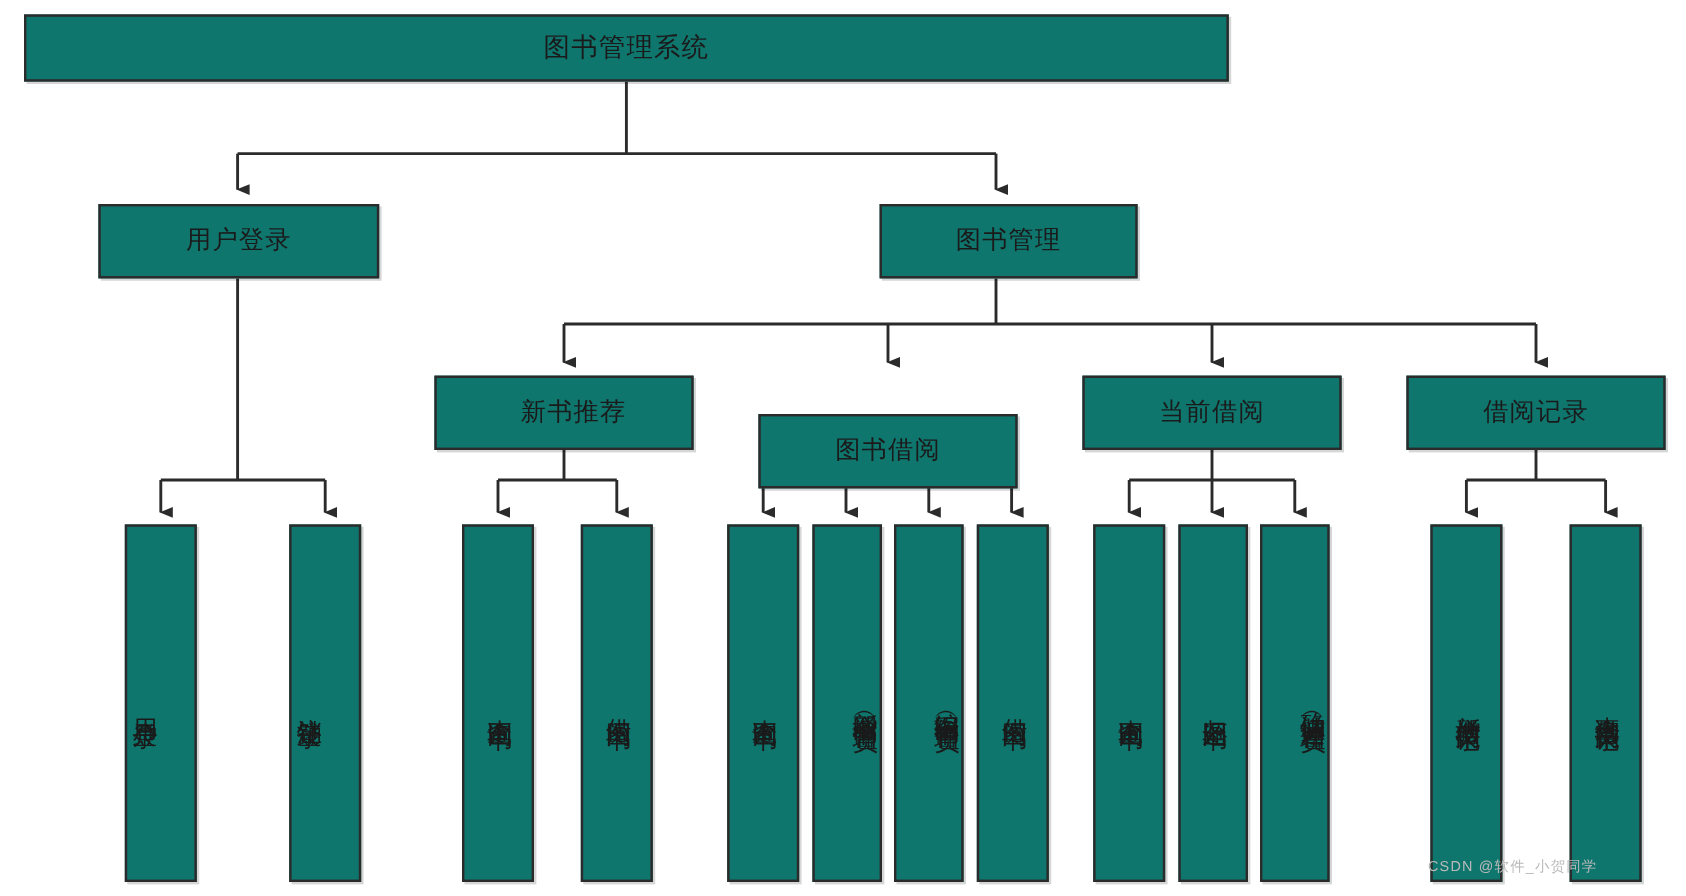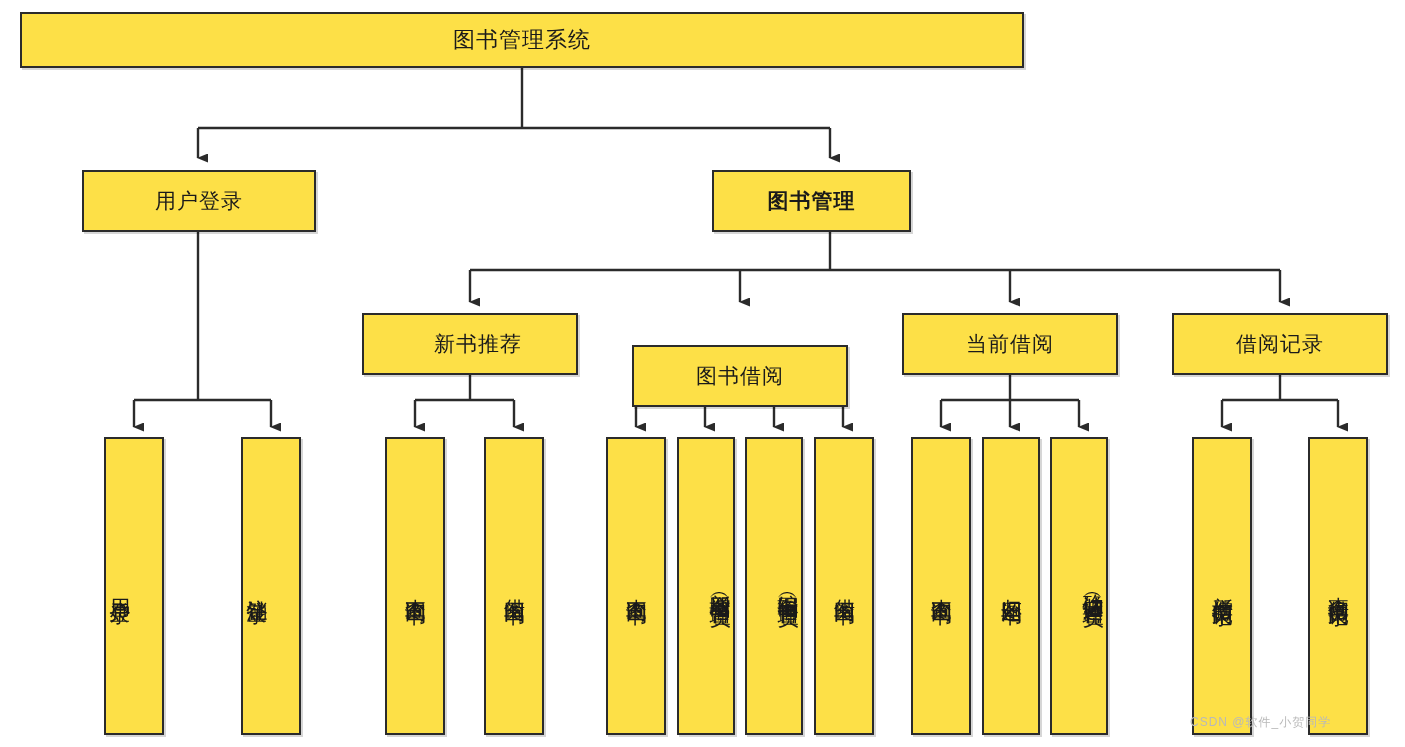--- a/index.html
+++ b/index.html
@@ -23,21 +23,21 @@
     left: 0;
     top: 0;
     width: 1405px;
     height: 747px;
     pointer-events: none;
   }
   .node {
     position: absolute;
     box-sizing: border-box;
     border: 2px solid #2b2b2b;
-    background: #fde047;
+    background: #0f766e;
     display: flex;
     align-items: center;
     justify-content: center;
     color: #1a1a1a;
     box-shadow: 2px 2px 0 rgba(0,0,0,0.16);
   }
   .node.horizontal {
     font-size: 21px;
     letter-spacing: 1px;
     line-height: 1.2;
@@ -125,21 +125,21 @@
       <path d="M1280,375 L1280,400"></path>
       <path d="M1222,400 L1338,400"></path>
       <path d="M1222,400 L1222,427" marker-end="url(#arrowhead)"></path>
       <path d="M1338,400 L1338,427" marker-end="url(#arrowhead)"></path>
     </g>
   </svg>
 
   <div class="node horizontal root" style="left:20px; top:12px; width:1004px; height:56px;">图书管理系统</div>
 
   <div class="node horizontal" style="left:82px; top:170px; width:234px; height:62px;">用户登录</div>
-  <div class="node horizontal" style="left:712px; top:170px; width:199px; height:62px;font-weight:bold;">图书管理</div>
+  <div class="node horizontal" style="left:733px; top:170px; width:215px; height:62px;">图书管理</div>
 
   <div class="node horizontal" style="left:362px; top:313px; width:216px; height:62px;padding-left:16px;">新书推荐</div>
   <div class="node horizontal" style="left:632px; top:313px; width:216px; height:62px;margin-top:32px;">图书借阅</div>
   <div class="node horizontal" style="left:1172px; top:313px; width:216px; height:62px;">借阅记录</div>
   <div class="node horizontal" style="left:902px; top:313px; width:216px; height:62px;">当前借阅</div>
 
   <div class="node vertical align-bottom" style="left:104px; top:437px; width:60px; height:298px;">用户登录</div>
   <div class="node vertical align-bottom" style="left:241px; top:437px; width:60px; height:298px;">注销登录</div>
 
   <div class="node vertical align-middle" style="left:385px; top:437px; width:60px; height:298px;">查询图书</div>

